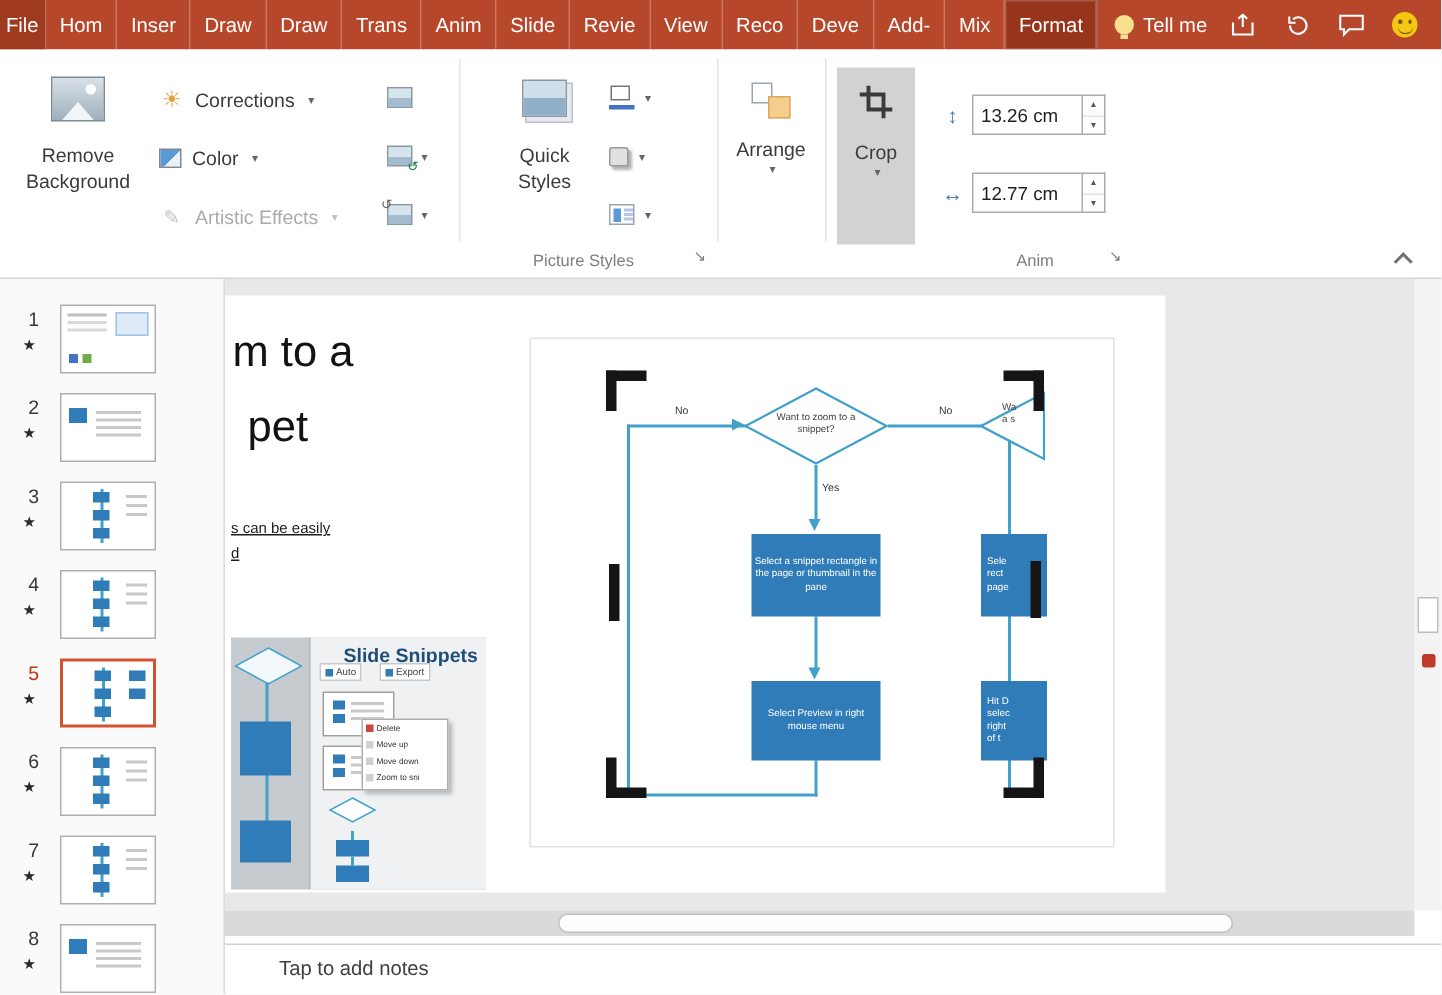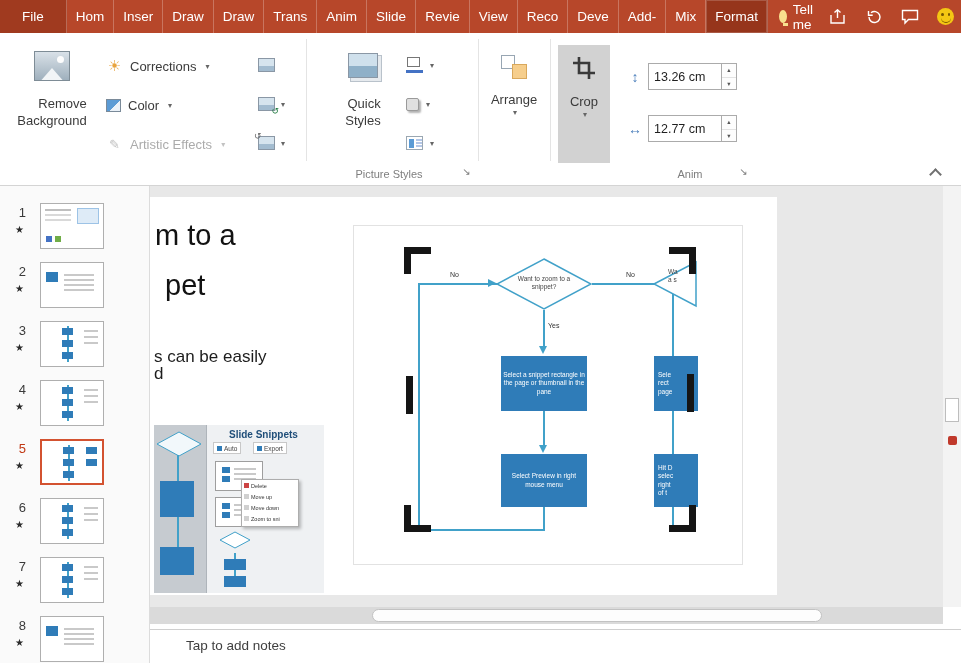--- a/index.html
+++ b/index.html
@@ -2,38 +2,38 @@
 <html><head>
 <meta charset="utf-8">
 <style>
   * { margin:0; padding:0; box-sizing:border-box; }
   body { font-family:"Liberation Sans", sans-serif; background:#fff; }
   .app { position:relative; width:961px; height:663px; background:#fff; overflow:hidden; }
 
   
   .tabbar { position:absolute; left:0; top:0; width:961px; height:33px; background:#B7472A; display:flex; align-items:stretch; }
   .tab { display:flex; align-items:center; padding:0 9px; color:#fff; font-size:13.5px; border-right:1px solid rgba(255,255,255,.25); white-space:nowrap; cursor:default; }
-  .tab.file { background:#A03A1F; padding:0 22px; }
+  .tab.file { background:#A03A1F; padding:0 4px; }
   .tab.format { background:#96351B; box-shadow:inset 0 0 0 1px rgba(255,255,255,.18); }
   .tellme { display:flex; align-items:center; gap:6px; padding:0 11px; color:#fff; font-size:13.5px; }
   .bulb { width:13px; height:13px; border-radius:50%; background:#F8E08E; position:relative; }
   .bulb::after { content:""; position:absolute; left:4px; bottom:-3px; width:5px; height:3px; background:#F8E08E; }
   .tb-icons { margin-left:auto; display:flex; align-items:center; gap:18px; padding-right:16px; }
   .smiley { width:17px; height:17px; border-radius:50%; background:#F4C713; position:relative; }
   .smiley i { position:absolute; background:#7A5800; border-radius:50%; width:2.5px; height:3px; top:5px; }
   .smiley i.l{left:4px} .smiley i.r{right:4px}
   .smiley b { position:absolute; left:3.5px; right:3.5px; bottom:2.5px; height:5px; border-bottom:1.7px solid #7A5800; border-radius:0 0 9px 9px; }
 
   
   .ribbon { position:absolute; left:0; top:33px; width:961px; height:153px; background:#fff; border-bottom:1px solid #D4D4D4; font-size:13px; color:#3B3B3B; }
   .gsep { position:absolute; top:6px; height:122px; width:1px; background:#E4E4E4; }
   .glabel { position:absolute; top:135px; font-size:11px; color:#7E7E7E; text-align:center; }
   .launcher { position:absolute; top:132px; width:13px; height:13px; color:#7F7F7F; font-size:10px; line-height:13px; text-align:center; }
   .bigbtn { position:absolute; display:flex; flex-direction:column; align-items:center; cursor:default; }
-  .bigbtn .lbl { text-align:right; white-space:pre-line; line-height:17px; }
+  .bigbtn .lbl { text-align:center; white-space:pre-line; line-height:17px; }
   .rb-btn { left:10px; top:8px; width:84px; height:118px; }
   .rb-icon { margin-top:10px; width:36px; height:30px; border:1px solid #7E8C96; background:linear-gradient(180deg,#d9e1e8,#9fb0bd); position:relative; overflow:hidden; }
   .rb-icon::before { content:""; position:absolute; bottom:-4px; left:3px; border-left:14px solid transparent; border-right:14px solid transparent; border-bottom:16px solid #f2f5f7; }
   .rb-icon::after { content:""; position:absolute; top:4px; right:5px; width:7px; height:7px; border-radius:50%; background:#fdfdfd; }
   .rb-btn .lbl { margin-top:14px; }
   .row-btn { position:absolute; display:flex; align-items:center; gap:7px; height:24px; padding:0 4px; cursor:default; }
   .corrections { left:102px; top:21px; }
   .colorrow { left:102px; top:60px; }
   .artistic { left:102px; top:99px; color:#ABABAB; }
   .sun { color:#E8A33D; font-size:15px; width:17px; text-align:center; }
@@ -98,31 +98,31 @@
   .tF .b { position:absolute; width:11px; height:7px; background:#2F7CB8; }
   .tF .b1 { left:21px; top:6px; } .tF .b2 { left:21px; top:18px; } .tF .b3 { left:21px; top:30px; }
   .tF .r { position:absolute; right:5px; top:8px; width:14px; height:1.5px; background:#C9C9C9; box-shadow:0 6px 0 #C9C9C9, 0 12px 0 #C9C9C9; }
   .tF .b4 { position:absolute; right:5px; top:6px; width:11px; height:7px; background:#2F7CB8; box-shadow:0 12px 0 #2F7CB8; }
 
   
   .canvas { position:absolute; left:150px; top:186px; width:793px; height:421px; background:#E8E8E8; overflow:hidden; }
   .surface { position:absolute; left:0; top:11px; width:627px; height:398px; background:#fff; }
   .ttl { position:absolute; font-size:29px; color:#121212; white-space:nowrap; }
   .t1 { left:5px; top:22px; } .t2 { left:15px; top:72px; }
-  .bod { position:absolute; font-size:17px; color:#1d1d1d; white-space:nowrap; }
+  .bod { position:absolute; font-size:10px; color:#1d1d1d; white-space:nowrap;text-decoration:underline; }
   .bl1 { left:4px; top:150px; } .bl2 { left:4px; top:167px; }
 
   
   .mini { position:absolute; left:4px; top:228px; width:170px; height:168px; background:#C6CBD0; overflow:hidden; }
   .mini .ldia { position:absolute; left:2px; top:6px; }
   .mini .lvl { position:absolute; left:23px; top:30px; width:1.5px; height:96px; background:#41A1C9; }
   .mini .lbox1 { position:absolute; left:6px; top:56px; width:34px; height:36px; background:#2F7CB8; }
   .mini .lbox2 { position:absolute; left:6px; top:122px; width:34px; height:28px; background:#2F7CB8; }
   .pane { position:absolute; left:52px; top:0; width:118px; height:168px; background:#EFF1F3; border-left:1px solid #AEB4BA; }
-  .pane .hdr { position:absolute; left:6px; top:4px; font-size:10px; font-weight:bold; color:#1F4E79; white-space:nowrap;padding-left:16px; }
+  .pane .hdr { position:absolute; left:6px; top:4px; font-size:13px; font-weight:bold; color:#1F4E79; white-space:nowrap;padding-left:16px; }
   .chip { position:absolute; top:17px; height:12px; display:flex; align-items:center; gap:2px; background:#fff; border:1px solid #C8C8C8; font-size:6.5px; color:#444; padding:0 3px; }
   .chip i { width:5px; height:5px; background:#2F7CB8; display:inline-block; }
   .chip.auto { left:6px; } .chip.exp { left:46px; }
   .mt { position:absolute; left:8px; width:48px; height:30px; background:#fff; border:1px solid #9E9E9E; }
   .mt.m1 { top:36px; } .mt.m2 { top:72px; }
   .mt i { position:absolute; left:6px; top:5px; width:8px; height:6px; background:#2F7CB8; box-shadow:0 9px 0 #2F7CB8; }
   .mt b { position:absolute; left:18px; top:6px; width:22px; height:1.5px; background:#C9C9C9; box-shadow:0 5px 0 #C9C9C9, 0 10px 0 #C9C9C9; }
   .menu { position:absolute; left:34px; top:54px; width:58px; height:48px; background:#fff; border:1px solid #ADADAD; box-shadow:2px 2px 3px rgba(0,0,0,.25); }
   .menu .mi { height:11px; display:flex; align-items:center; gap:2px; padding:0 2px; font-size:5.5px; color:#333; white-space:nowrap; overflow:hidden; }
   .menu .mi i { width:5px; height:5px; background:#D0D0D0; flex:none; }

